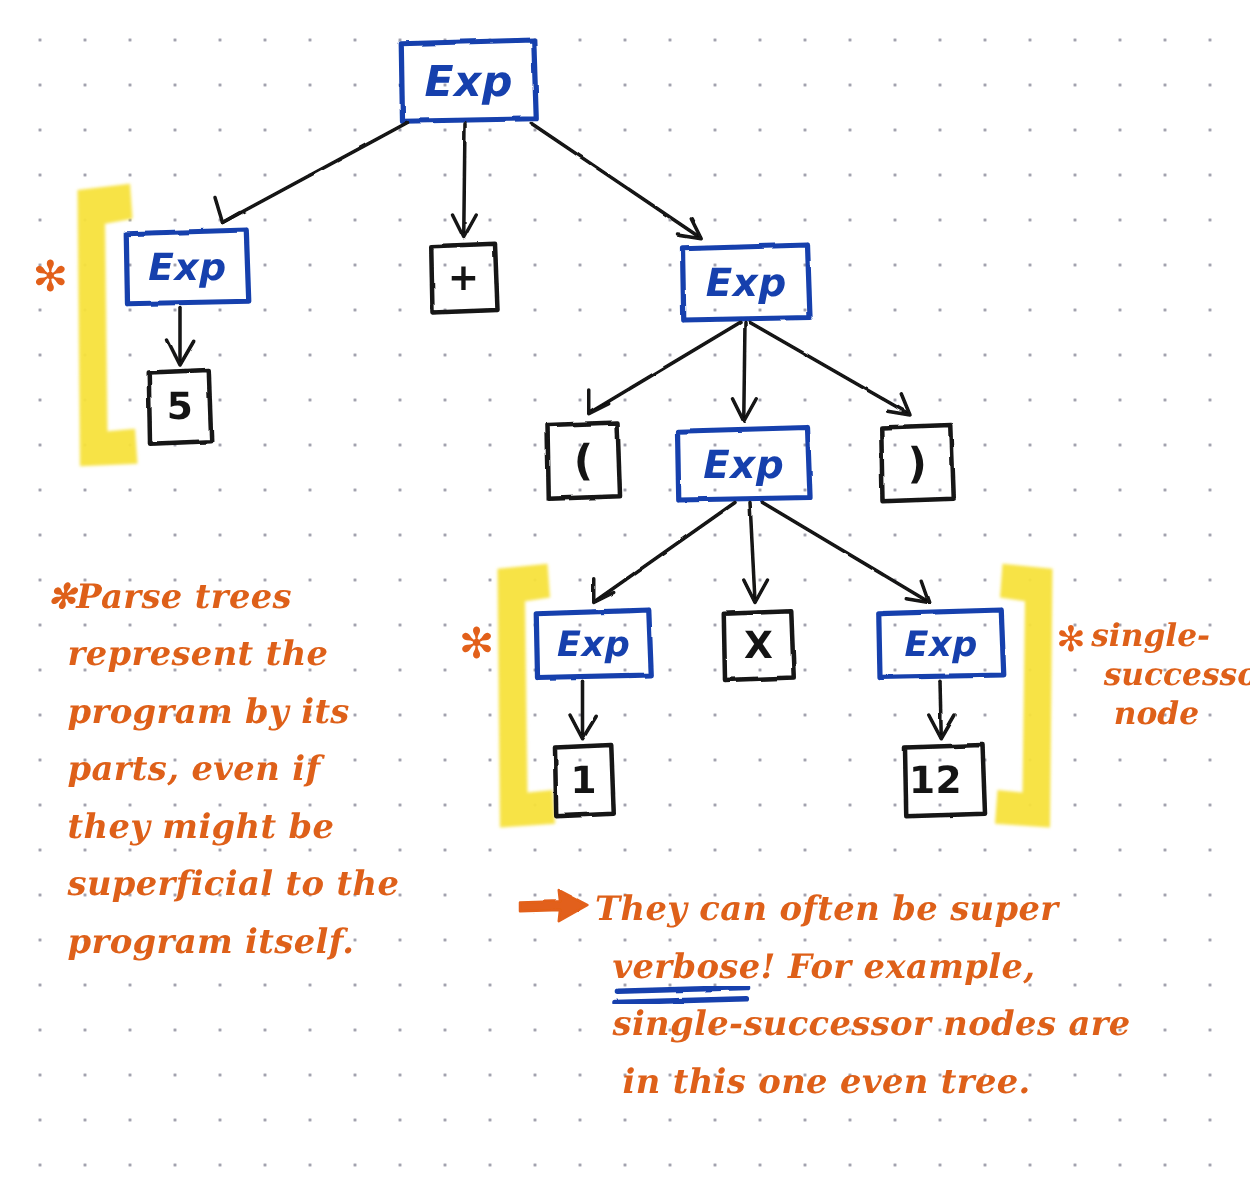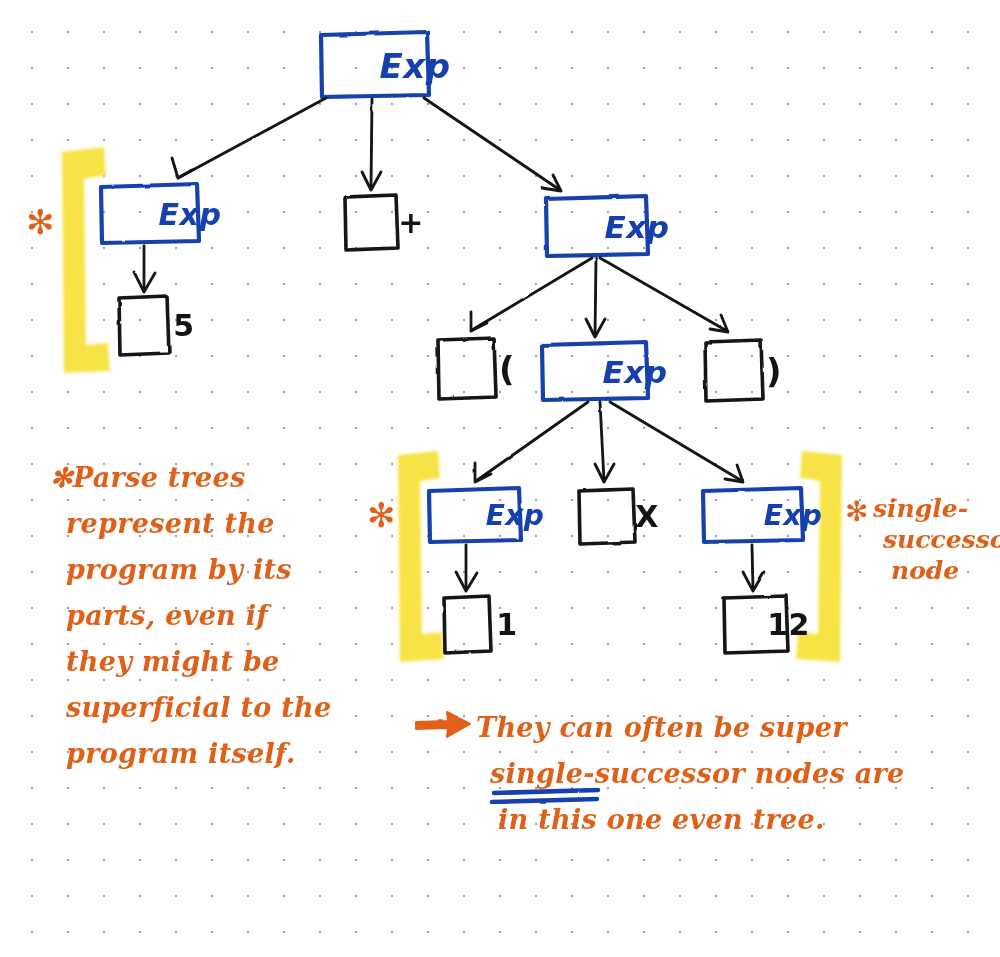--- a/index.html
+++ b/index.html
@@ -28,21 +28,20 @@
   .layer-hl { }
   
   .node-label {
     position: absolute;
     display: flex;
     align-items: center;
     justify-content: center;
     font-family: "DejaVu Sans", sans-serif;
     font-weight: 700;
     letter-spacing: 0.5px;
-    padding-left: 40px;
   }
   .nonterm {
     color: #1640ad;
     font-size: 34px;
     font-style: italic;
   }
   .term {
     color: #141414;
     font-size: 30px;
   }
@@ -191,35 +190,36 @@
   <div class="node-label nonterm" style="left:429px;top:490px;width:92px;height:51px;font-size:28px;">Exp</div>
   <div class="node-label term" style="left:444px;top:597px;width:46px;height:55px;">1</div>
   <div class="node-label term" style="left:579px;top:490px;width:56px;height:53px;">X</div>
   <div class="node-label nonterm" style="left:703px;top:490px;width:100px;height:51px;font-size:28px;">Exp</div>
   <div class="node-label term" style="left:724px;top:597px;width:49px;height:55px;">12</div>
 
   <div class="star" style="left:26px;top:205px;">✻</div>
   <div class="star" style="left:367px;top:498px;">✻</div>
   <div class="star" style="left:845px;top:498px;font-size:28px;">✻</div>
 
-  <div class="note note-left" style="left:50px;top:455px;width:340px;">
+  <div class="note note-left" style="left:38px;top:455px;width:340px;">
     <span class="note-line"><span>✻</span><span>Parse trees</span></span>
     <span class="note-line" style="margin-left:16px;">represent the</span>
     <span class="note-line" style="margin-left:16px;">program by its</span>
     <span class="note-line" style="margin-left:16px;">parts, even if</span>
     <span class="note-line" style="margin-left:16px;">they might be</span>
     <span class="note-line" style="margin-left:16px;">superficial to the</span>
     <span class="note-line" style="margin-left:16px;">program itself.</span>
   </div>
 
   <div class="note note-right" style="left:873px;top:493px;width:120px;">
     <span class="note-line">single-</span>
     <span class="note-line" style="margin-left:10px;">successor</span>
     <span class="note-line" style="margin-left:18px;">node</span>
   </div>
 
   <div class="note note-bottom" style="left:476px;top:705px;width:500px;">
     <span class="note-line">They can often be super</span>
+    <span class="note-line" style="margin-left:14px;">verbose! For example,</span>
     <span class="note-line" style="margin-left:14px;">single-successor nodes are</span>
     <span class="note-line" style="margin-left:22px;">in this one even tree.</span>
   </div>
 
 </div>
 
 </body></html>

